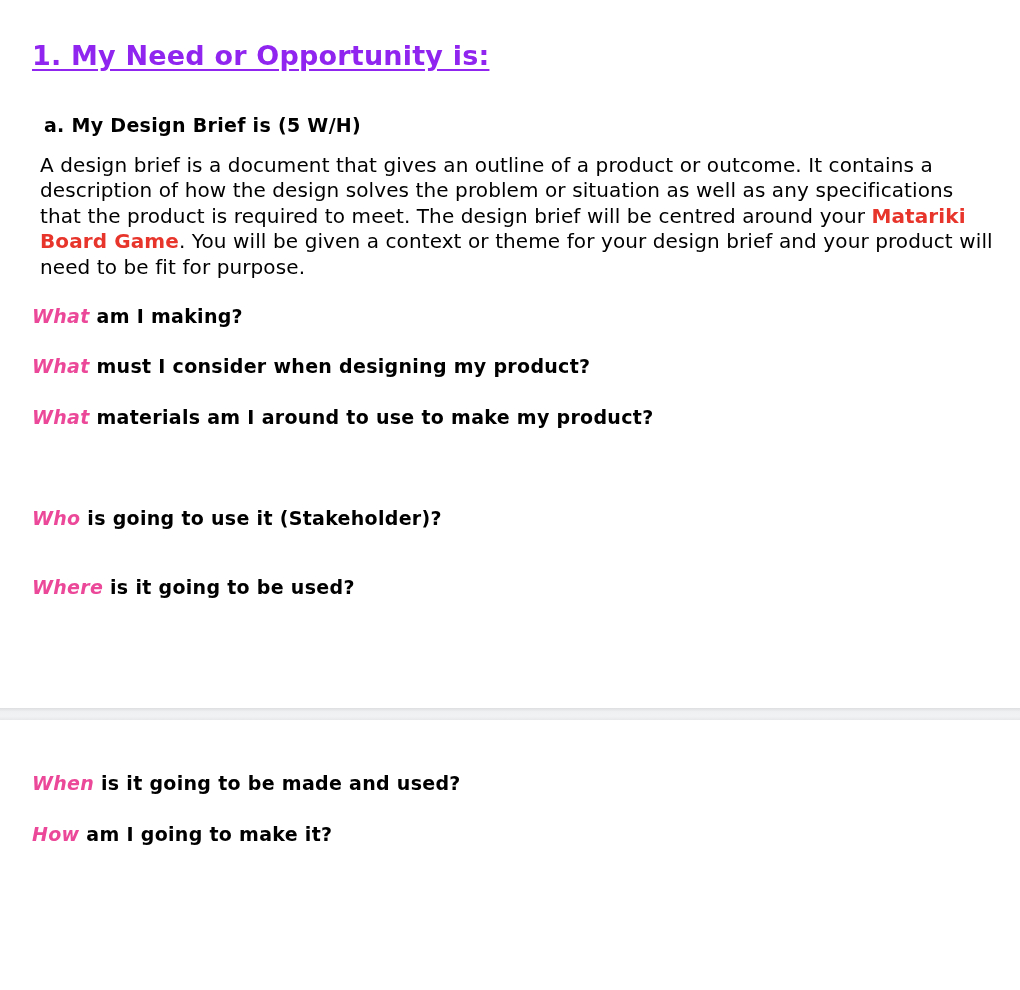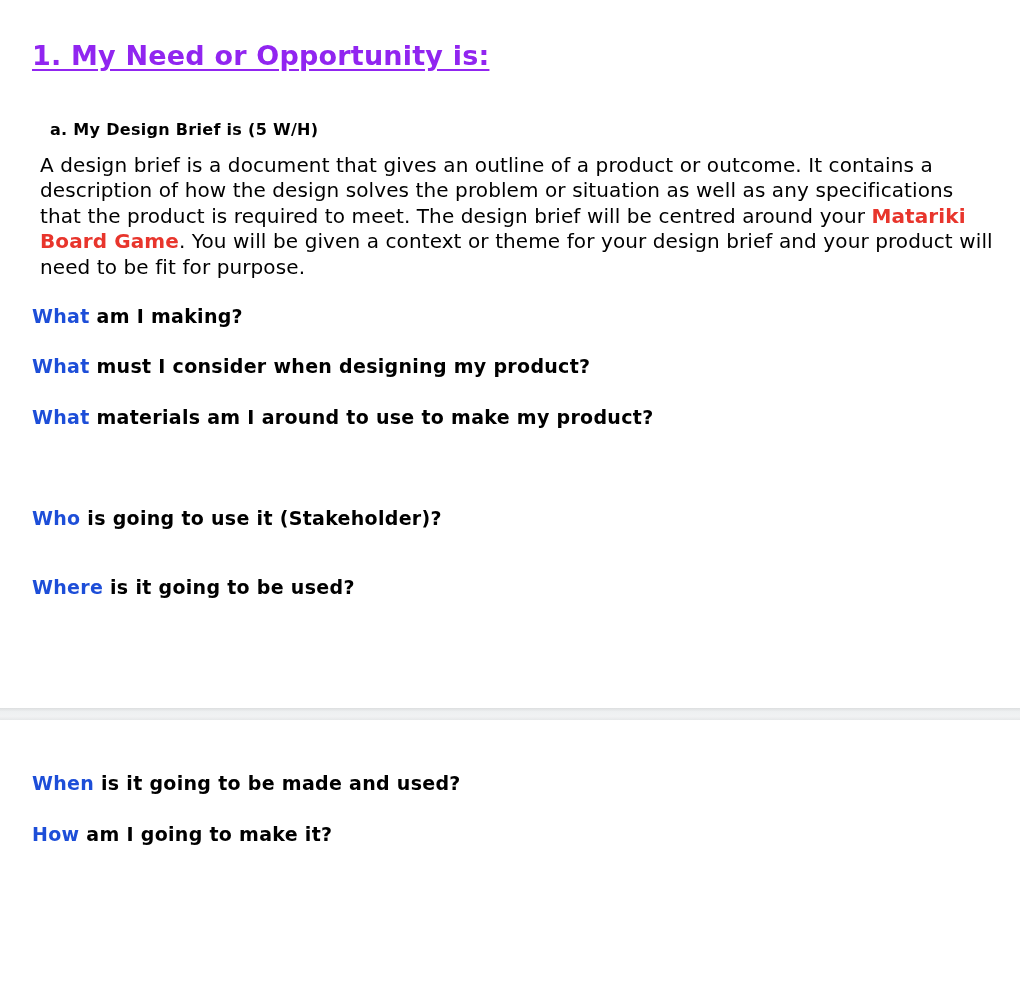--- a/index.html
+++ b/index.html
@@ -6,28 +6,28 @@
     body { width: 1020px; height: 990px; position: relative; overflow: hidden;
            font-family: "DejaVu Sans", sans-serif; color: #000; }
     .page { position: absolute; left: 0; width: 1020px; background: #fff; }
     .page1 { top: 0; height: 897px; }
     .gap { position: absolute; top: 708px; left: 0; width: 1020px; height: 12px;
            background: linear-gradient(#dcdedf, #eef0f1 30%, #f1f2f3 70%, #e6e8e9); }
     .page2 { top: 720px; height: 248px; padding-left: 8px; }
     .title { position: absolute; left: 32px; top: 40px; margin: 0;
              font-size: 27px; font-weight: bold; color: #9125f0;
              text-decoration: underline; text-underline-offset: 4px; letter-spacing: 0.2px; }
-    .subtitle { position: absolute; left: 32px; top: 102px; margin: 18px;
-                font-size: 16px; font-weight: bold; letter-spacing: 0.3px; }
+    .subtitle { position: absolute; left: 32px; top: 102px; margin: 12px;
+                font-size: 19px; font-weight: bold; letter-spacing: 0.3px; }
     .para { position: absolute; left: 40px; top: 153px; width: 960px; margin: 0;
             font-size: 20px; line-height: 25.4px; letter-spacing: 0.1px; }
     .para .hl { color: #e8352c; font-weight: bold; }
     .q { position: absolute; left: 32px; margin: 0; font-size: 19px; font-weight: bold;
          letter-spacing: 0.3px; white-space: nowrap; }
-    .q .kw { color: #1d4ed8; }
+    .q .kw { color: #ec4899; font-style: italic; }
   </style>
 </head>
 <body>
 
 <div class="page page1">
   <h1 class="title">1. My Need or Opportunity is:</h1>
   <h2 class="subtitle">a. My Design Brief is (5 W/H)</h2>
   <p class="para"><span>A design brief is a document that gives an outline of a product or outcome. It contains a description of how the design solves the problem or situation as well as any specifications that the product is required to meet. The design brief will be centred around your </span><span class="hl">Matariki Board Game</span><span>. You will be given a context or theme for your design brief and your product will need to be fit for purpose.</span></p>
 
   <p class="q" style="top:305px"><span class="kw">What</span><span> am I making?</span></p>

